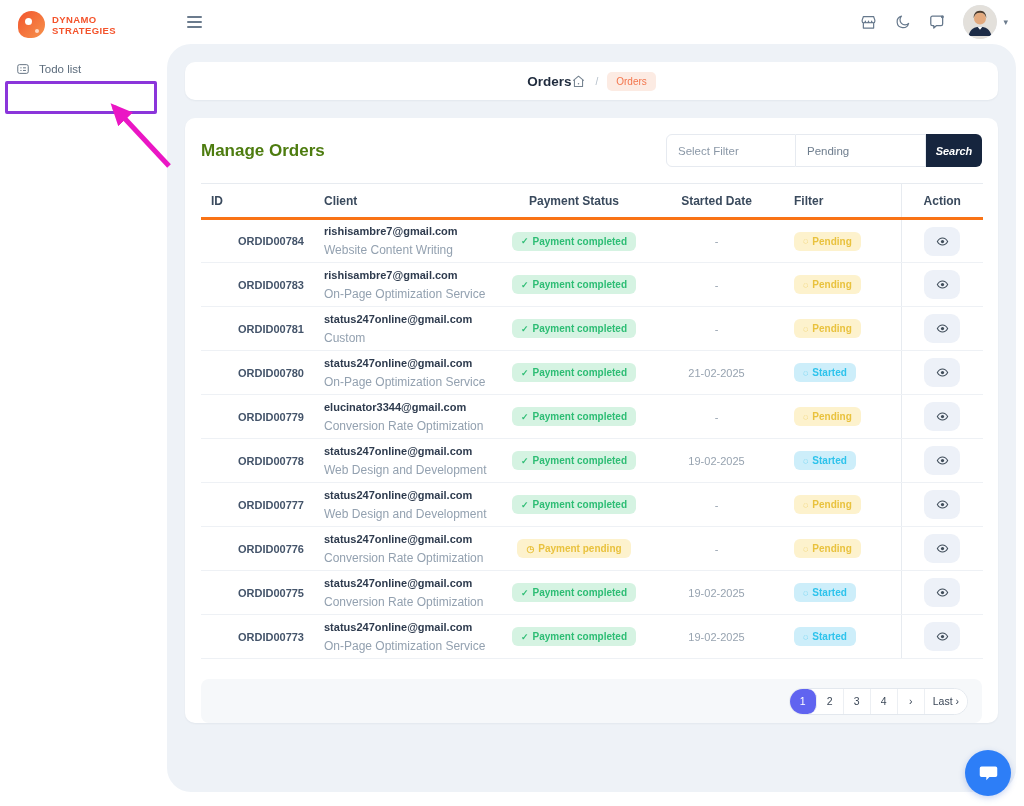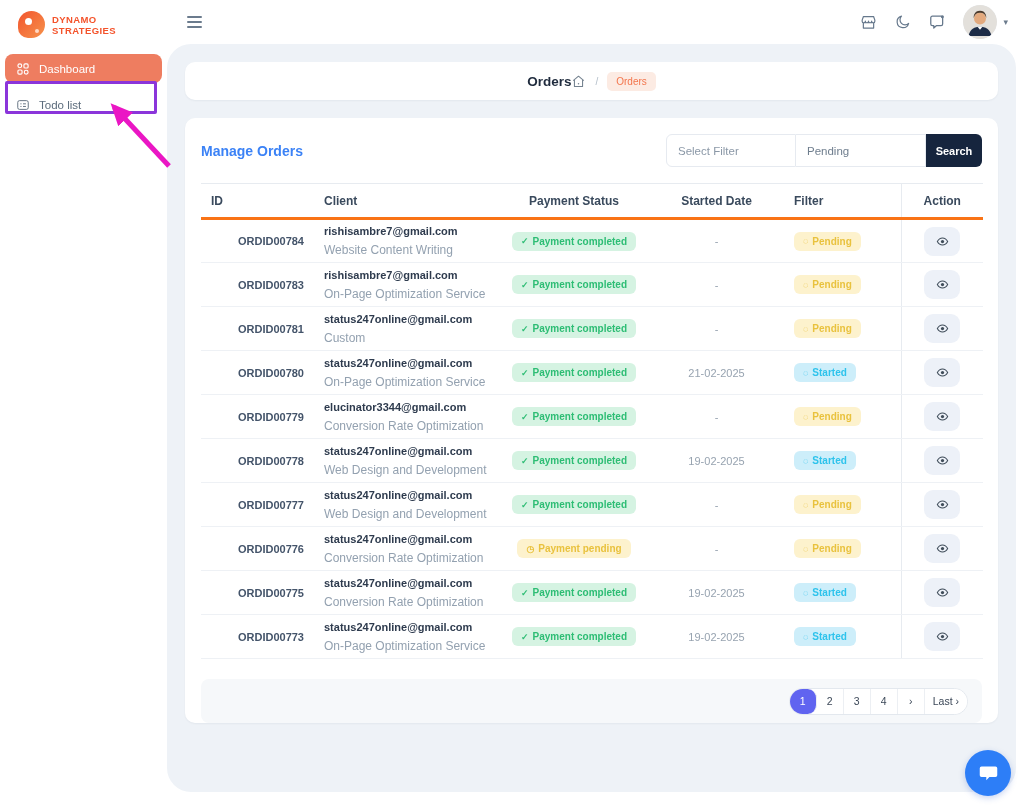--- a/index.html
+++ b/index.html
@@ -38,27 +38,27 @@
   .content { position:absolute; left:167px; top:44px; right:8px; bottom:14px; background:#eef2f7; border-radius:24px; padding:18px; }
   .card { background:#fff; border-radius:10px; box-shadow:0 1px 2px rgba(20,40,60,.05); }
 
   .breadcrumb-card { height:38px; display:flex; align-items:center; justify-content:center; padding:0 16px; margin-bottom:18px; }
   .page-title { font-size:13.5px; font-weight:bold; color:#1f2b3d; }
   .crumbs { display:flex; align-items:center; gap:9px; }
   .crumb-sep { color:#b4bfca; font-size:10px; }
   .crumb-badge { background:#fcebe3; color:#f3764d; font-size:10px; padding:4px 9px; border-radius:5px; cursor:pointer; }
 
   .manage-header { display:flex; align-items:center; justify-content:space-between; padding:16px; }
-  .manage-title { font-size:14px; font-weight:bold; color:#3b82f6; }
+  .manage-title { font-size:17px; font-weight:bold; color:#4d7c0f; }
   .filter-group { display:flex; align-items:stretch; height:33px; }
   .filter-group input { border:1px solid #e6eaf0; background:#fff; font-size:11.5px; color:#6f7e8e; padding:0 11px; outline:none; width:130px; font-family:"Liberation Sans",sans-serif; }
   .filter-select { border-radius:6px 0 0 6px; }
   .filter-keyword { border-left:none !important; border-radius:0; }
   .filter-group input::placeholder { color:#8b98a7; }
-  .search-btn { width:56px; background:#16253e; color:#fff; font-size:11px; font-weight:bold; border:none; border-radius:0 6px 6px 0; cursor:pointer; font-family:"Liberation Sans",sans-serif; }
+  .search-btn { width:56px; background:#16253e; color:#fff; font-size:11px; font-weight:bold; border:none; border-radius:0 6px 6px 0; cursor:pointer; font-family:"Liberation Sans",sans-serif;font-style:italic; }
 
   .table-wrap { margin:0 16px; }
   table { width:100%; border-collapse:collapse; table-layout:fixed; }
   thead th { border-top:1px solid #e7ebf0; border-bottom:3px solid #f97316; font-size:12px; color:#3a4a5d; font-weight:bold; height:35px; text-align:left; padding:0 10px; }
   th.center, td.center { text-align:center; }
   tbody td { border-bottom:1px solid #eef1f5; height:44px; padding:0 10px; font-size:11px; vertical-align:middle; }
   td.id-cell { color:#44546a; font-weight:bold;text-align:right; }
   .client-email { color:#2e3b4e; font-weight:bold; font-size:11px; }
   .client-service { color:#93a1b0; font-size:12px; margin-top:6px; }
   td.date-cell { color:#97a3b0; }
@@ -87,31 +87,20 @@
 
 <aside class="sidebar">
   <div class="logo">
     <div class="logo-mark"></div>
     <div class="logo-text">
       <div>DYNAMO</div>
       <div>STRATEGIES</div>
     </div>
   </div>
   <nav class="nav">
-    <div class="nav-item active">
-      <svg width="14" height="14" viewBox="0 0 22 22">
-        <g fill="none" stroke="#ffffff" stroke-width="1.8">
-          <circle cx="6" cy="6" r="3"></circle>
-          <rect x="12.5" y="3" width="6.5" height="6.5" rx="1.8"></rect>
-          <rect x="3" y="12.5" width="6.5" height="6.5" rx="1.8"></rect>
-          <circle cx="16" cy="16" r="3"></circle>
-        </g>
-      </svg>
-      <span>Dashboard</span>
-    </div>
     <div class="nav-item">
       <svg width="14" height="14" viewBox="0 0 24 24">
         <g fill="none" stroke="#5c6c7c" stroke-width="1.6">
           <rect x="3" y="4.5" width="18" height="15" rx="3"></rect>
           <path d="M7.5 10h2M12 10h5M7.5 14.5h2M12 14.5h5"></path>
         </g>
       </svg>
       <span>Todo list</span>
     </div>
   </nav>

